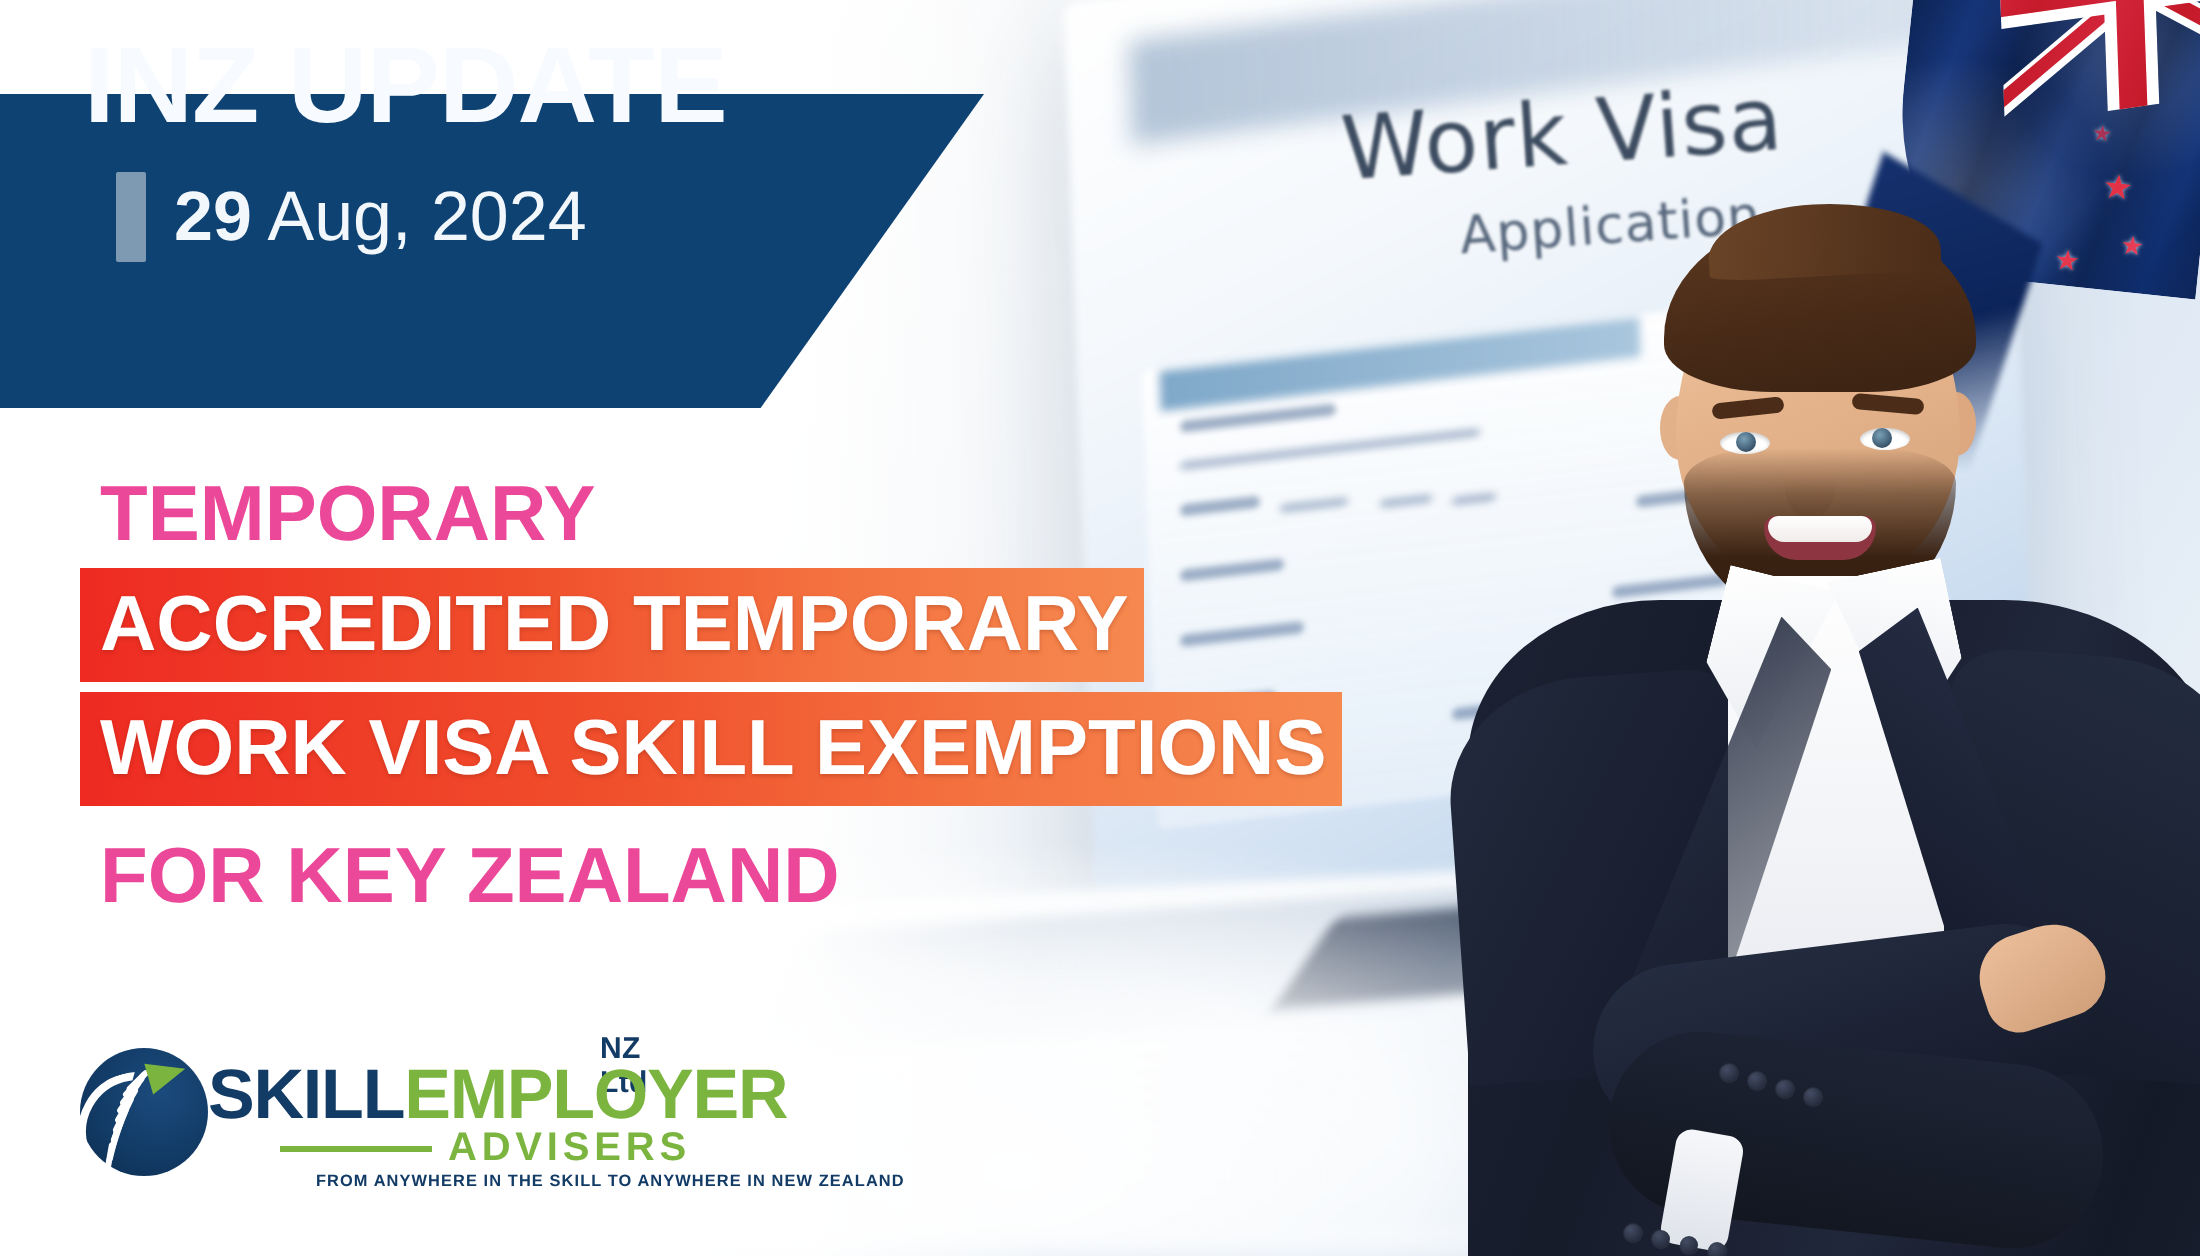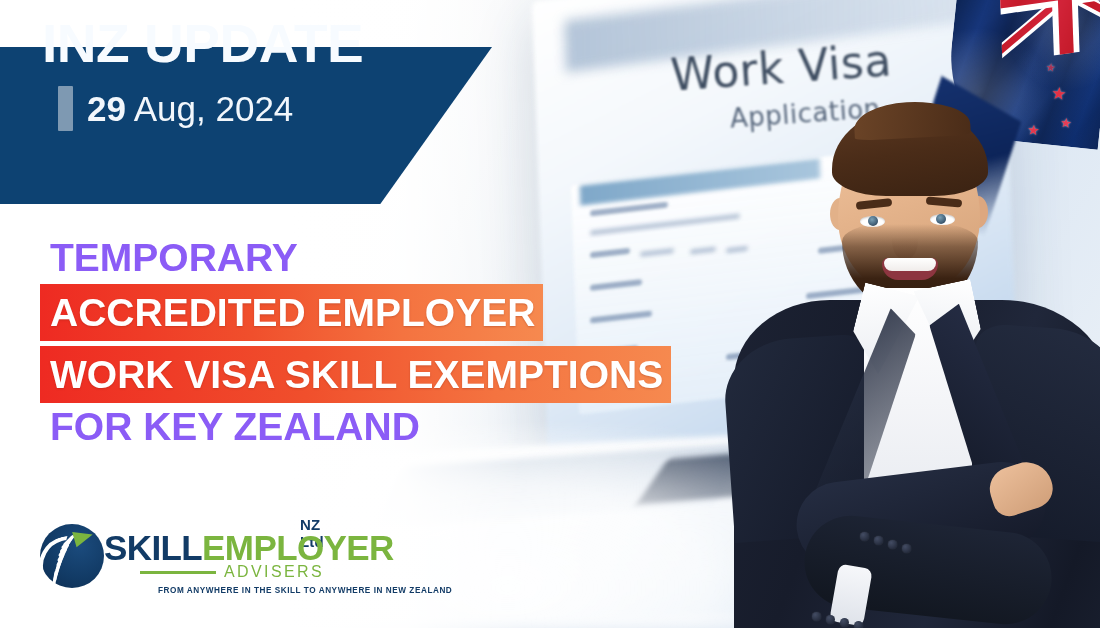--- a/index.html
+++ b/index.html
@@ -410,40 +410,40 @@
 
   
   .headline { position: absolute; left: 50px; top: 238px; }
   .hl-line {
     font-family: "Liberation Sans", sans-serif;
     font-weight: 700;
     line-height: 1;
     white-space: nowrap;
   }
   .hl-plain {
-    color: #8b5cf6;
+    color: #ec4899;
     font-size: 39px;
     letter-spacing: 0px;
     transform: scaleX(1.0);
     transform-origin: left center;
     text-align: right;
   }
   .hl-hi {
     display: inline-block;
     color: #ffffff;
     font-size: 39px;
     padding: 9px 8px 9px 10px;
     margin-left: -10px;
     background: linear-gradient(90deg, #ee2a22 0%, #f04f2c 42%, #f47340 72%, #f6894f 100%);
     text-shadow: 0 1px 2px rgba(120,30,10,.28);
   }
   .hl-row { margin-bottom: 0px; }
   .hl-row.r1 { margin-bottom: 7px; }
   .hl-row.r2 { margin-bottom: 5px; }
-  .hl-row.r3 { margin-bottom: 4px; text-decoration: underline; }
+  .hl-row.r3 { margin-bottom: 16px; text-decoration: underline; }
 
   
   .logo { position: absolute; left: 38px; top: 512px; width: 300px; height: 86px; }
   .logo-mark { position: absolute; left: 0; top: 10px; width: 72px; height: 68px; }
   .mark-circle {
     position: absolute; left: 2px; top: 2px;
     width: 64px; height: 64px; border-radius: 50%;
     background: radial-gradient(circle at 62% 34%, #1b4b7d 0%, #123b66 55%, #0d2d50 100%);
   }
   .mark-swoosh {
@@ -488,21 +488,21 @@
     white-space: nowrap;
   }
   .word-immigration .blue { color: #123b66; }
   .word-immigration .green { color: #7bb53f; }
   .advisers-row {
     position: absolute; left: 36px; top: 52px;
     display: flex; align-items: center; gap: 8px;
   }
   .adv-rule { width: 76px; height: 3px; background: #7bb53f; }
   .word-advisers {
-    font-size: 16px; font-weight: 400; color: #7bb53f;
+    font-size: 20px; font-weight: 700; color: #7bb53f;
     letter-spacing: 2.4px; line-height: 1;
   }
   .tagline {
     position: absolute; left: 54px; top: 74px;
     font-size: 8.2px; font-weight: 700; color: #123b66;
     letter-spacing: .55px; white-space: nowrap;
   }
 </style>
 </head>
 <body>
@@ -611,21 +611,21 @@
   <div class="banner-date-row">
     <div class="date-bar"></div>
     <div class="date-text"><b>29</b><span> Aug, 2024</span></div>
   </div>
 
   <div class="headline">
     <div class="hl-row r1">
       <span class="hl-line hl-plain">TEMPORARY</span>
     </div>
     <div class="hl-row r2">
-      <span class="hl-line hl-hi">ACCREDITED EMPLOYER</span>
+      <span class="hl-line hl-hi">ACCREDITED TEMPORARY</span>
     </div>
     <div class="hl-row r3">
       <span class="hl-line hl-hi">WORK VISA SKILL EXEMPTIONS</span>
     </div>
     <div class="hl-row">
       <span class="hl-line hl-plain">FOR KEY ZEALAND</span>
     </div>
   </div>
 
   <div class="logo">

